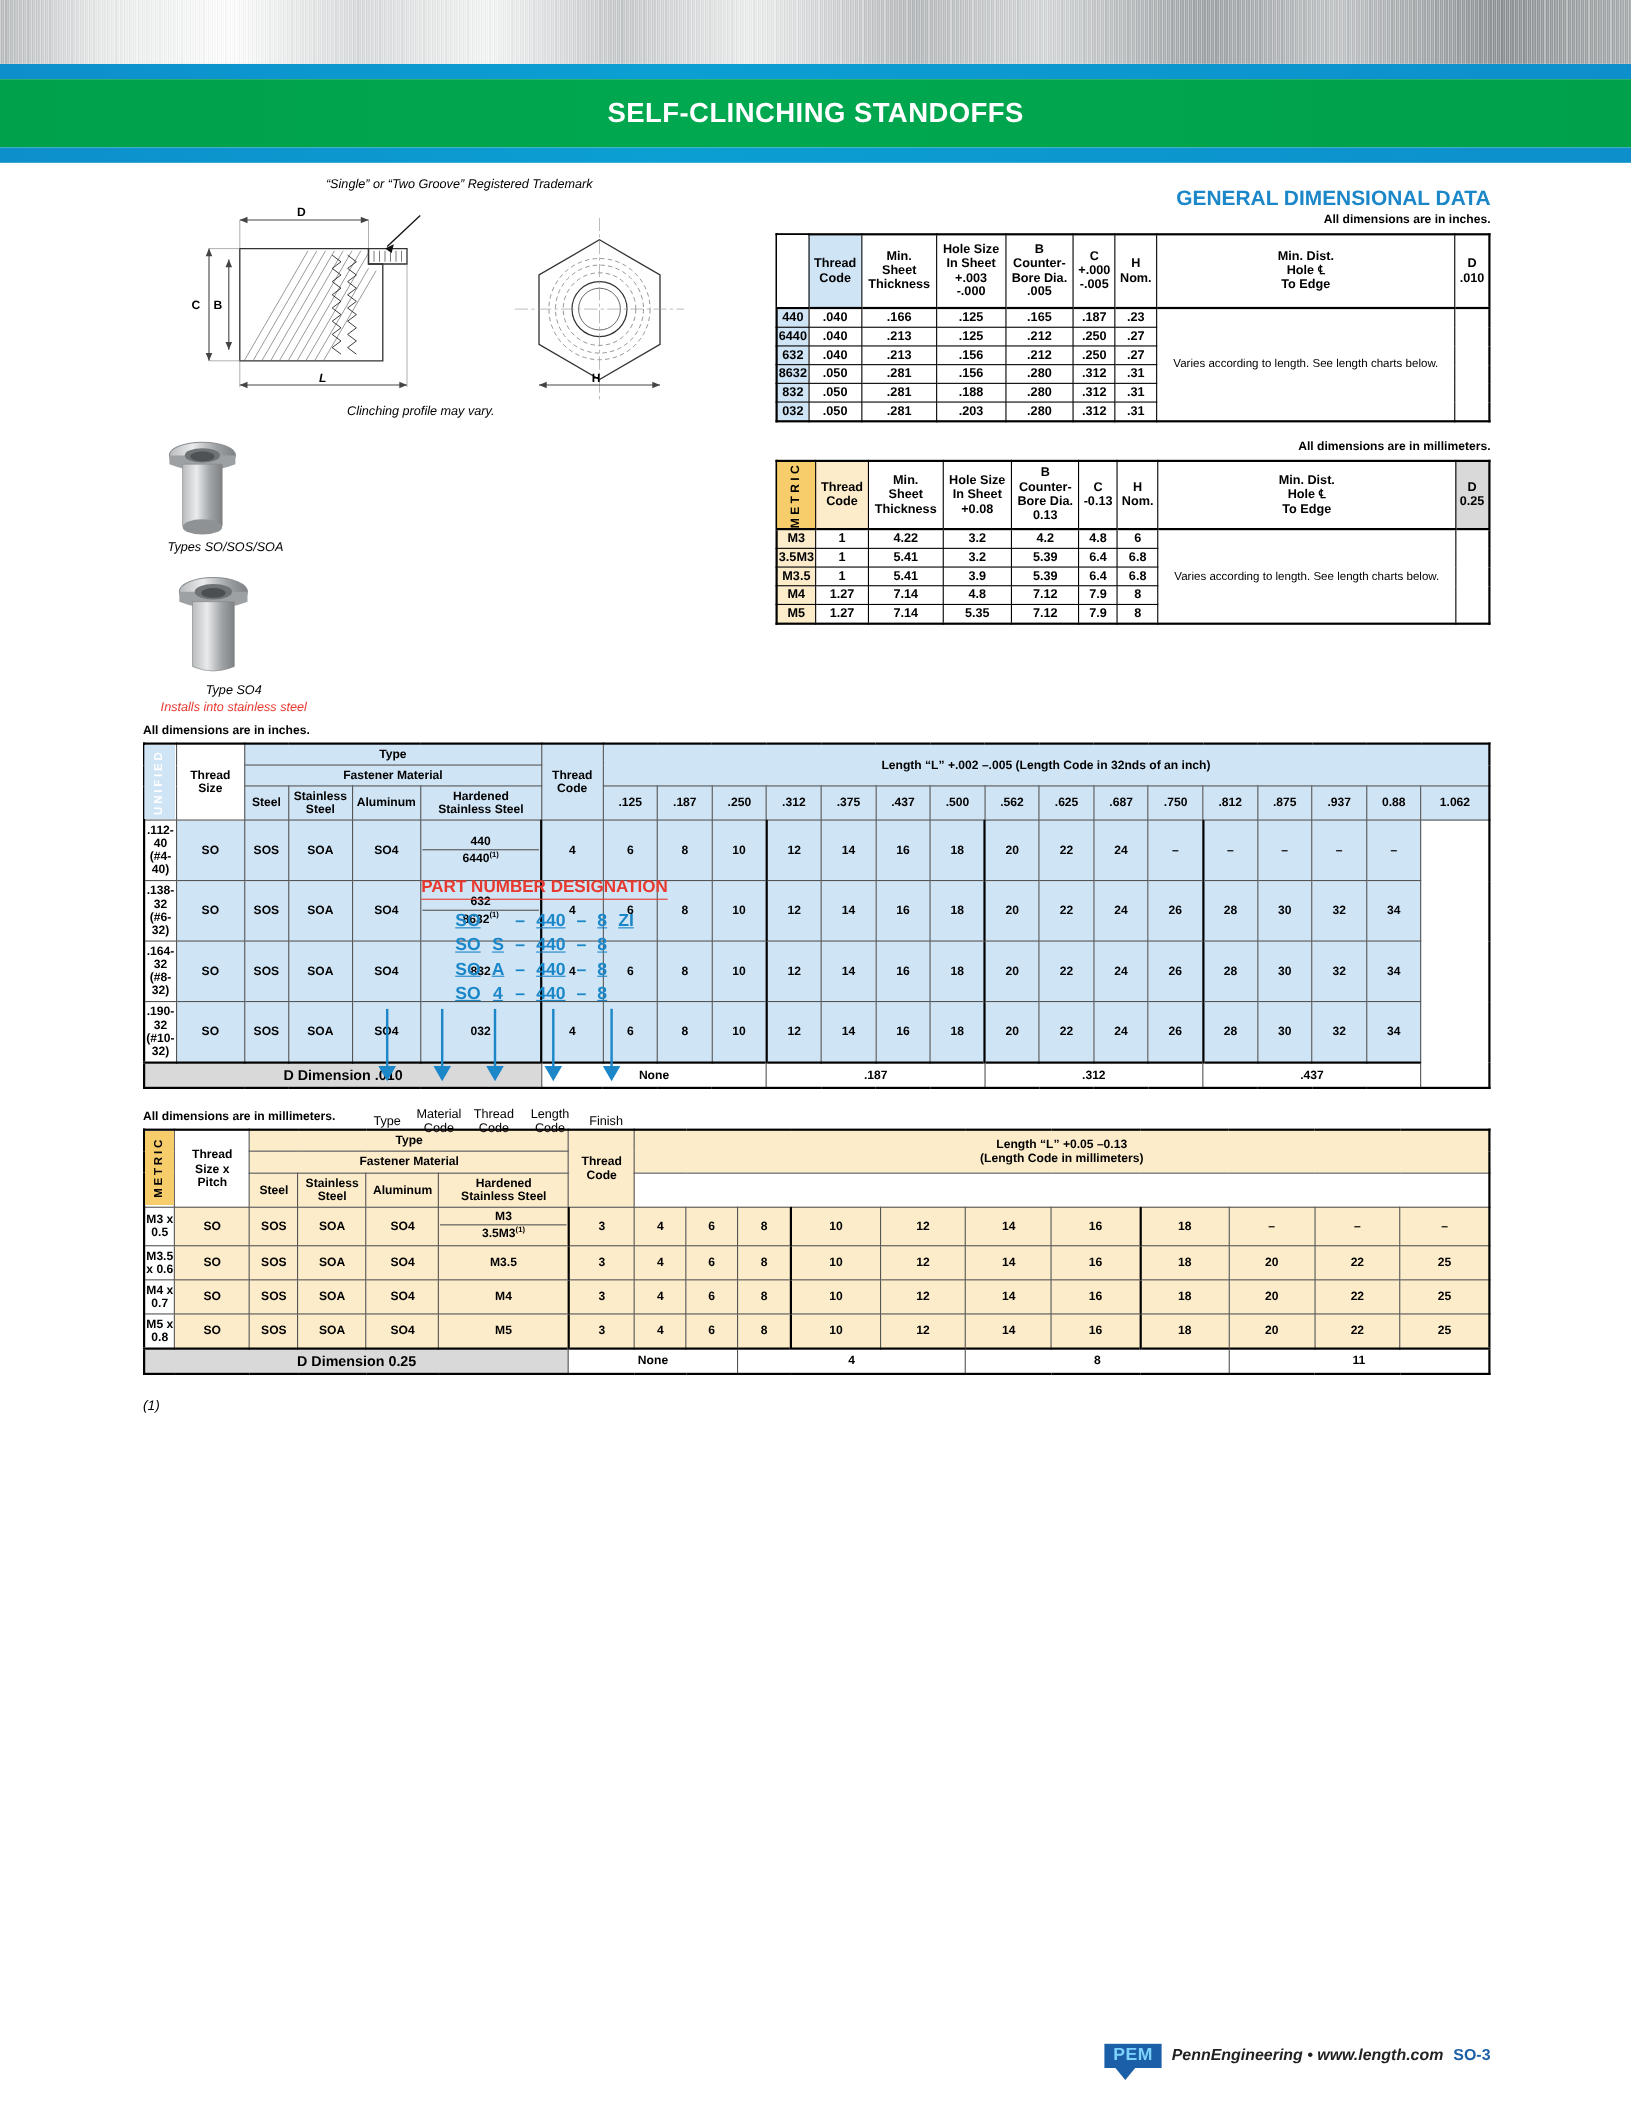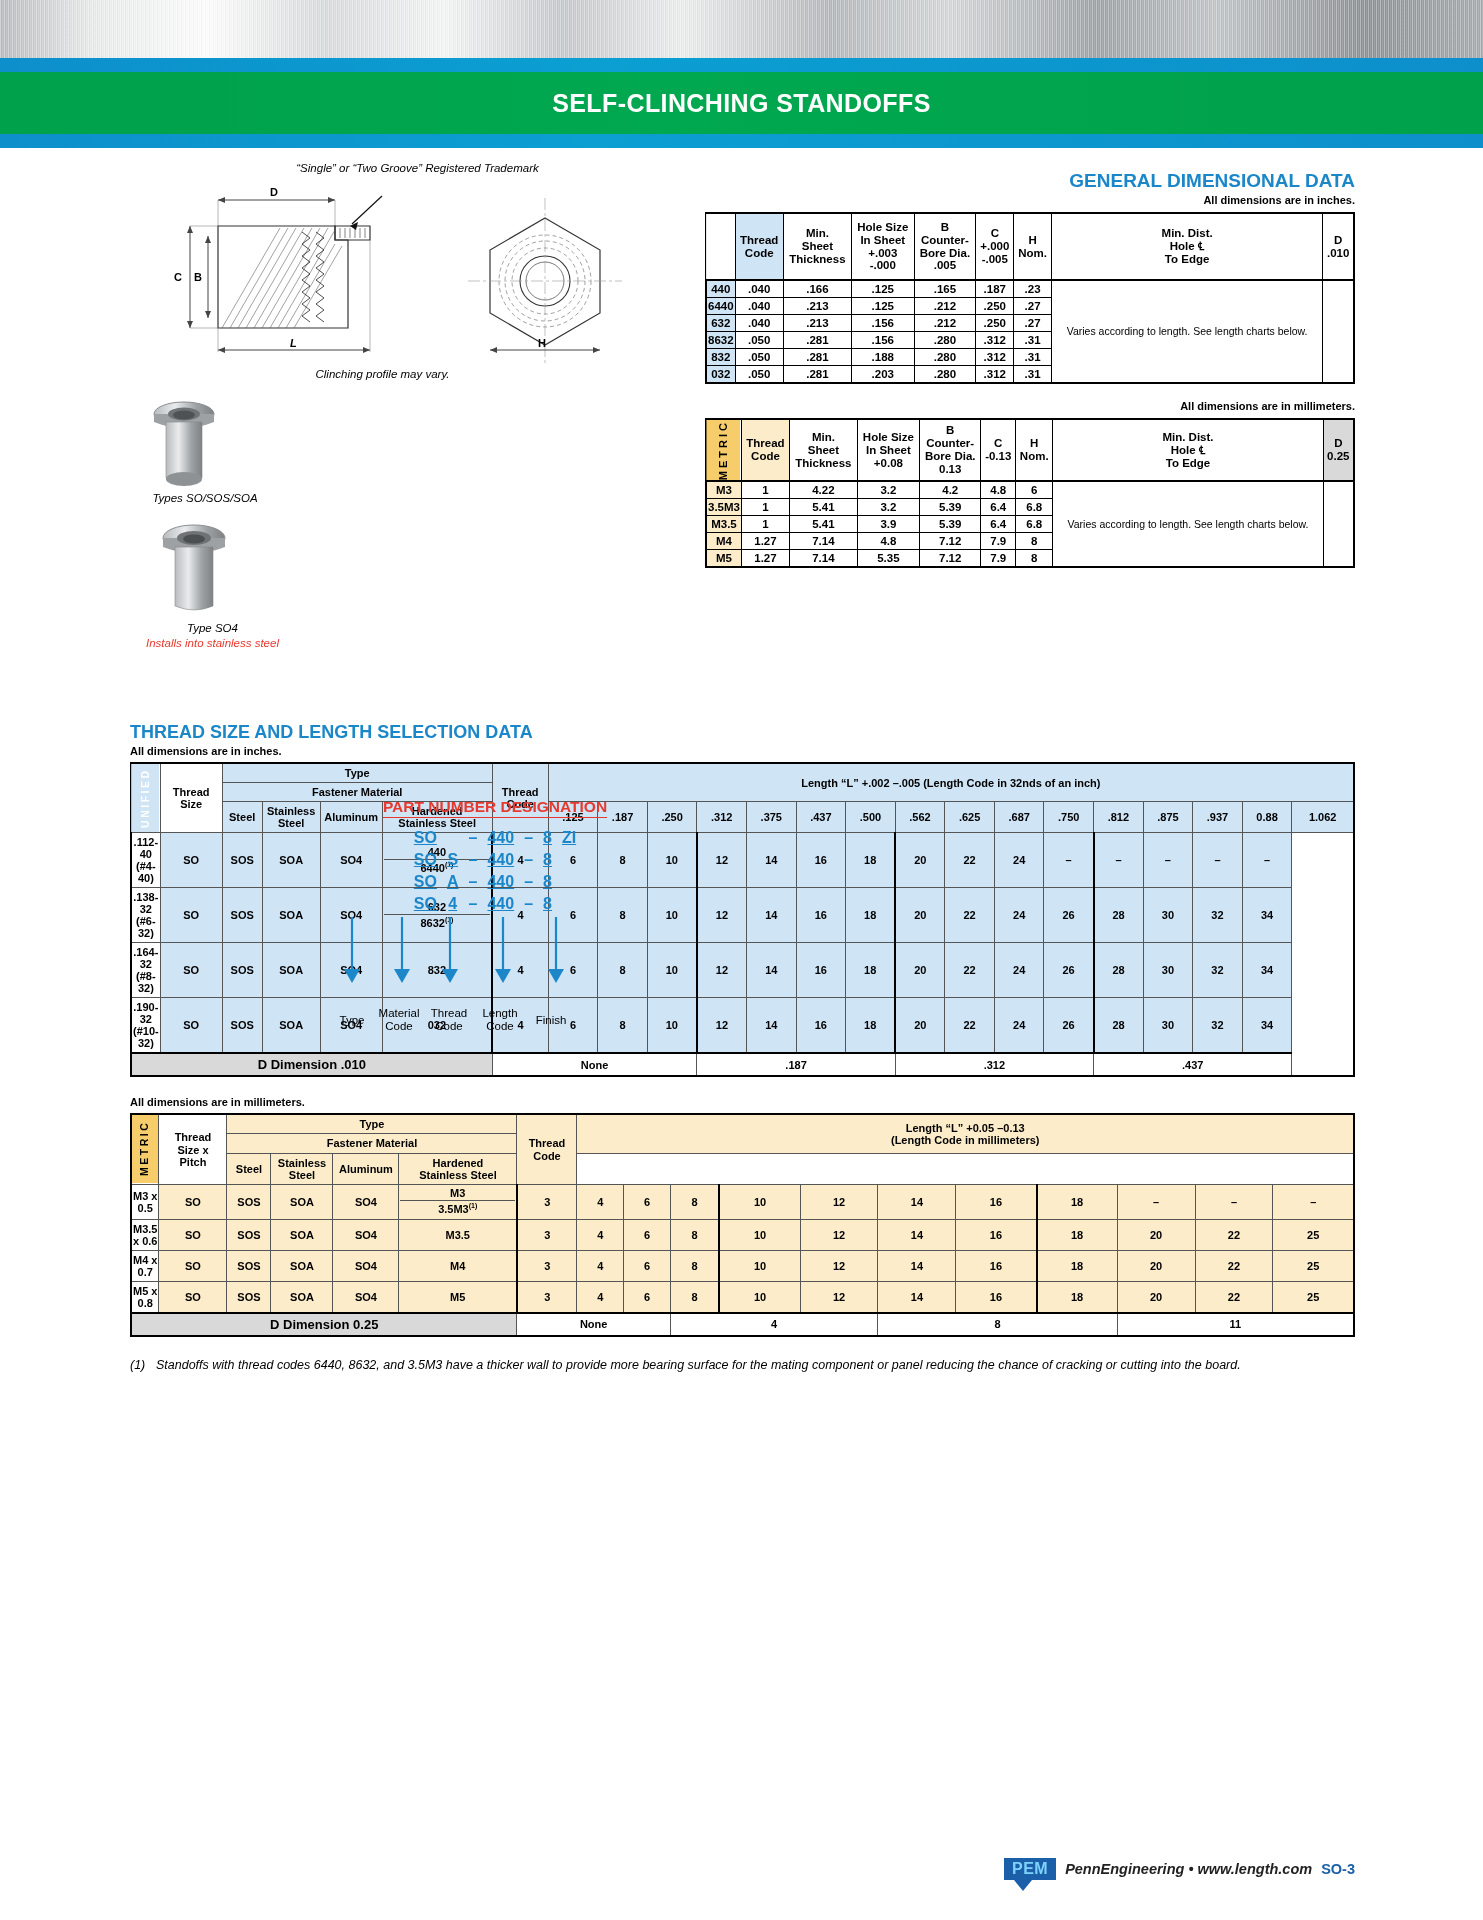--- a/index.html
+++ b/index.html
@@ -466,21 +466,20 @@
         <td style="width:50px;text-align:center;">Material<br>Code</td>
         <td style="width:50px;text-align:center;">Thread<br>Code</td>
         <td style="width:52px;text-align:center;">Length<br>Code</td>
         <td style="width:50px;text-align:center;">Finish</td>
         <td></td>
       </tr>
     </tbody>
       </table>
   </div>
 
-  <div class="sel-title" style="margin-top:66px;">THREAD SIZE AND LENGTH SELECTION DATA</div>
   <div class="sel-units">All dimensions are in inches.</div>
 
   <table class="seltable uni">
     <colgroup>
       <col style="width:20px">
         <col style="width:62px">
         <col style="width:40px">
         <col style="width:58px">
         <col style="width:62px">
         <col style="width:110px">
@@ -758,21 +757,20 @@
         <td colspan="3" class="val thick-t">None</td>
         <td colspan="3" class="val thick-t">4</td>
         <td colspan="3" class="val thick-t">8</td>
         <td colspan="3" class="val thick-t">11</td>
       </tr>
     </tfoot>
   </table>
 
   <div class="fn">
     <div class="num">(1)</div>
-    <div>Standoffs with thread codes 6440, 8632, and 3.5M3 have a thicker wall to provide more bearing surface for the mating component or panel reducing the chance of cracking or cutting into the board.</div>
   </div>
 </div>
 
 <div class="footer">
   <div class="pem-logo">
     <span>PEM</span>
     <span class="pem-tri"></span>
   </div>
   <div class="footer-text">PennEngineering • www.length.com</div>
   <div class="footer-code">SO-3</div>

